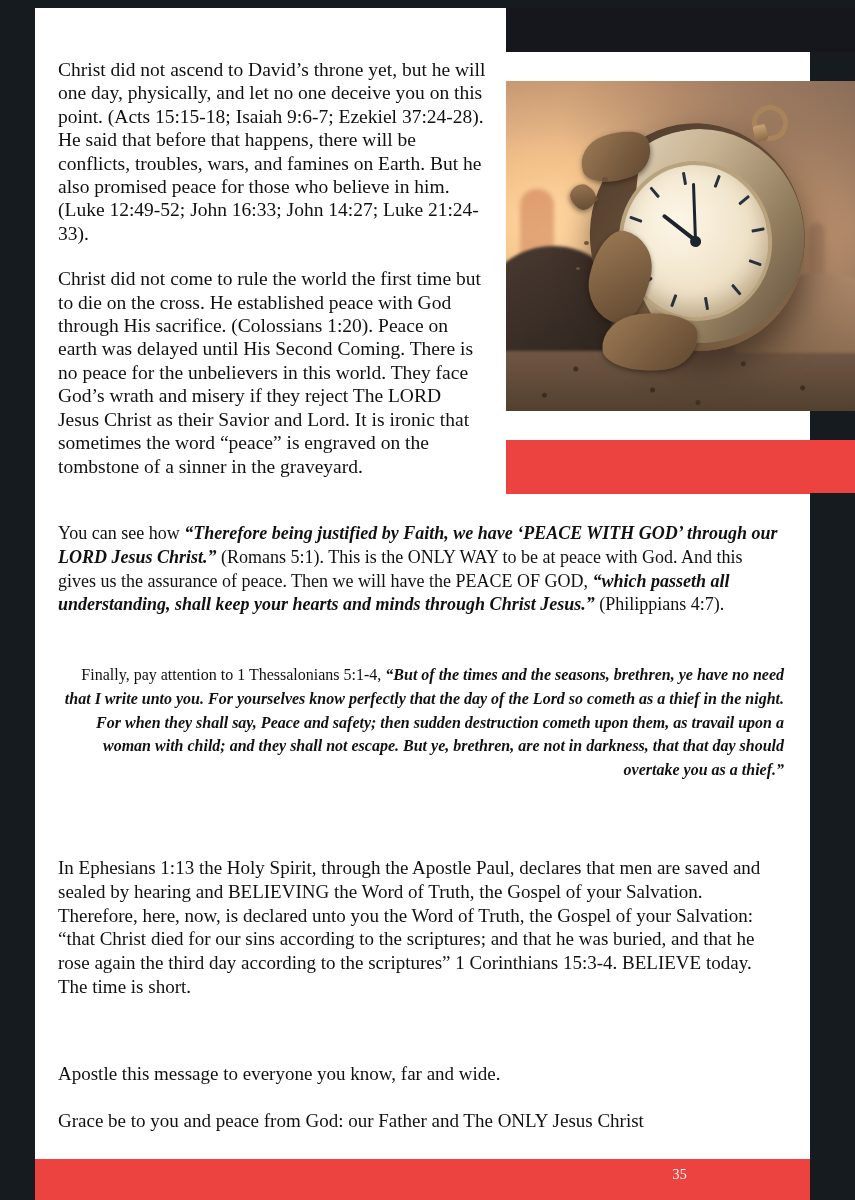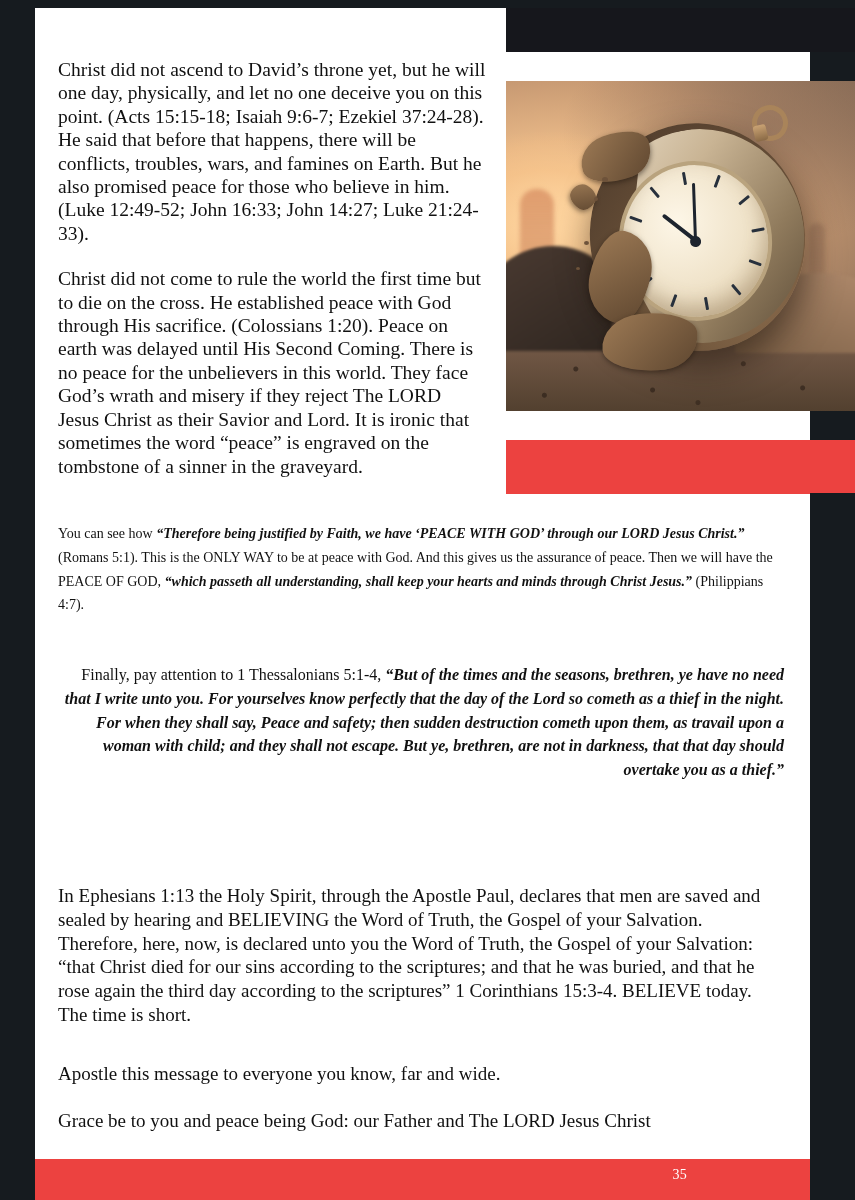--- a/index.html
+++ b/index.html
@@ -185,28 +185,28 @@
     font-size:19.5px;line-height:23.4px;color:#111111;
     text-align:left;
   }
   .col-narrow p{margin:0 0 22px 0;}
 
   .col-wide{
     position:absolute;left:58px;width:726px;
     color:#111111;
   }
   .blk-quote1{
-    top:514px;font-size:14px;line-height:23.8px;
+    top:514px;font-size:18px;line-height:23.8px;
     font-family:"Liberation Serif","DejaVu Serif",serif;
   }
   .blk-quote2{
     top:655px;font-size:16px;line-height:23.8px;text-align:right;
   }
   .blk-eph{
-    top:848px;font-size:19px;line-height:23.8px;margin-top:28px;
+    top:848px;font-size:19px;line-height:23.8px;
   }
   .blk-heading{
     top:1006px;font-size:19px;font-weight:bold;line-height:23px;
   }
   .blk-spread{
     top:1054px;font-size:19px;line-height:23.8px;
   }
   .blk-grace{
     top:1101px;font-size:19px;line-height:23.8px;
   }
@@ -284,19 +284,19 @@
   <div class="col-wide blk-eph">
     <p>In Ephesians 1:13 the Holy Spirit, through the Apostle Paul, declares that men are saved and sealed by hearing and BELIEVING the Word of Truth, the Gospel of your Salvation. Therefore, here, now, is declared unto you the Word of Truth, the Gospel of your Salvation: “that Christ died for our sins according to the scriptures; and that he was buried, and that he rose again the third day according to the scriptures” 1 Corinthians 15:3-4. BELIEVE today. The time is short.</p>
   </div>
 
 
   <div class="col-wide blk-spread">
     <p>Apostle this message to everyone you know, far and wide.</p>
   </div>
 
   <div class="col-wide blk-grace">
-    <p>Grace be to you and peace being God: our Father and The LORD Jesus Christ</p>
+    <p>Grace be to you and peace from God: our Father and The ONLY Jesus Christ</p>
   </div>
 
   <div class="footer-bar"></div>
   <div class="page-number">35</div>
 
 </div>
 
 </body></html>

